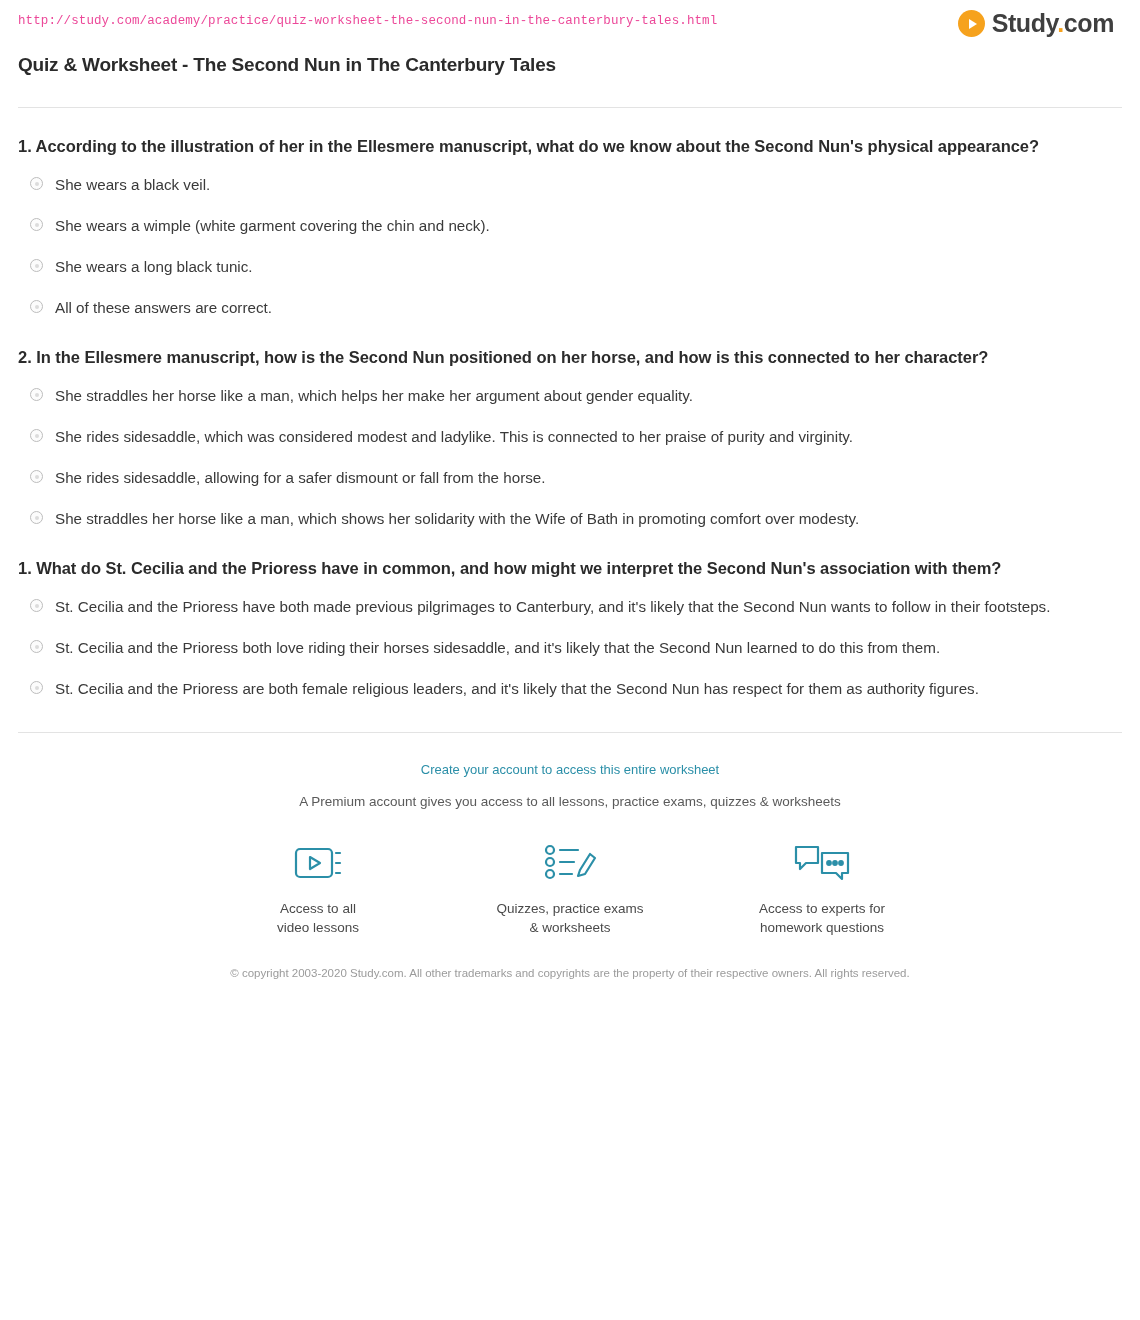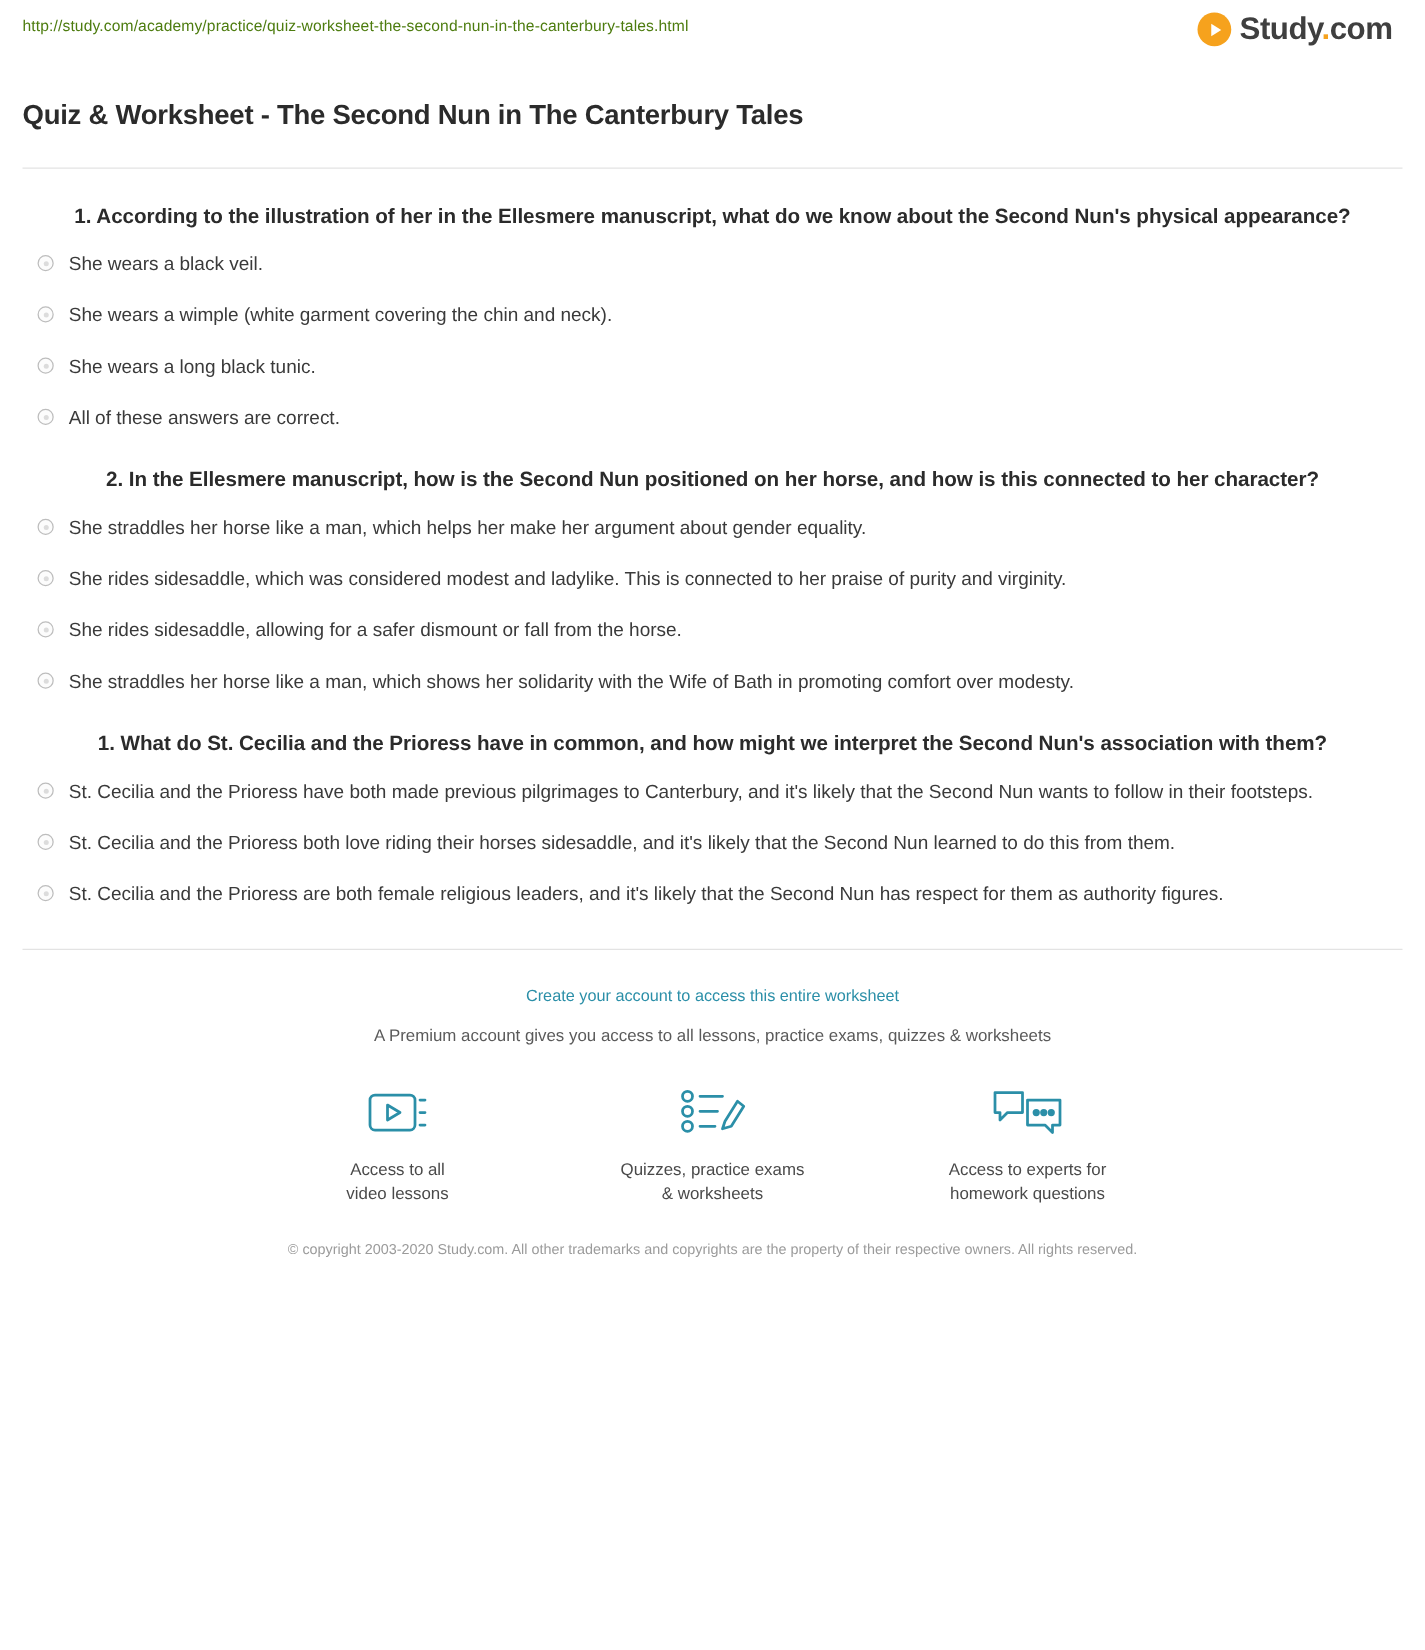--- a/index.html
+++ b/index.html
@@ -21,23 +21,23 @@
   }
   
   .topbar {
     display: flex;
     align-items: flex-start;
     justify-content: space-between;
     padding: 10px 18px 0 18px;
     height: 46px;
   }
   .url {
-    font-family: Liberation Sans, sans-serif;
+    font-family: Liberation Mono, monospace;
     font-size: 12.5px;
-    color: #4d7c0f;
+    color: #ec4899;
     line-height: 16px;
     padding-top: 3px;
     letter-spacing: 0.1px;
   }
   .logo {
     display: flex;
     align-items: center;
     gap: 7px;
     padding-right: 8px;
     justify-content: center;
@@ -64,37 +64,37 @@
     font-size: 25px;
     font-weight: bold;
     color: #3f3f3f;
     letter-spacing: -0.4px;
     line-height: 27px;
   }
   .logo-text .dot { color: #f6a21d; }
 
   
   .title {
-    font-size: 22px;
+    font-size: 19px;
     font-weight: bold;
     color: #2b2b2b;
     line-height: 37px;
-    margin: 27px 0 0 0;
+    margin: 0 0 0 0;
     padding: 0 2px;
     max-width: 800px;
     letter-spacing: -0.2px;
   }
   .rule {
     border: 0;
     border-top: 1px solid #e3e3e3;
     margin: 24px 2px 0 2px;
   }
 
   
-  .question-block { margin-top: 26px; padding: 0 2px; text-align: center; }
+  .question-block { margin-top: 26px; padding: 0 2px; }
   .q-text {
     font-size: 16.5px;
     font-weight: bold;
     color: #2b2b2b;
     line-height: 25px;
     margin: 0 0 14px 0;
     letter-spacing: -0.05px;
   }
   .answers { margin: 0; padding: 0; list-style: none; }
   .answer {

